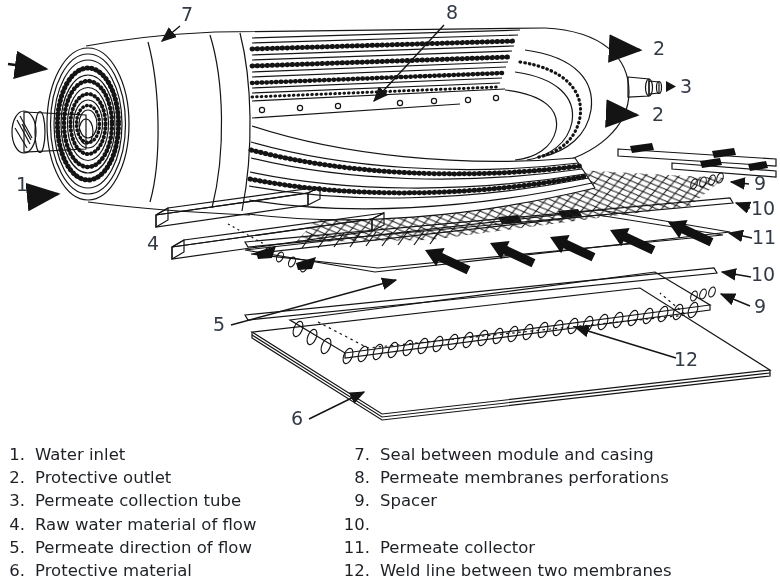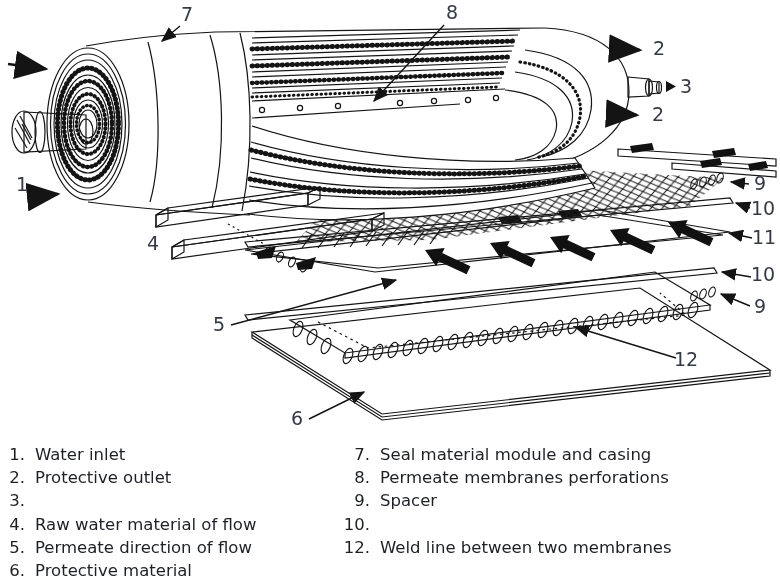--- a/index.html
+++ b/index.html
@@ -306,50 +306,55 @@
     <div class="lrow">
       <span class="lnum">1.</span>
       <span class="ltxt">Water inlet</span>
     </div>
     <div class="lrow">
       <span class="lnum">2.</span>
       <span class="ltxt">Protective outlet</span>
     </div>
     <div class="lrow">
       <span class="lnum">3.</span>
+      <span class="ltxt">Permeate collection tube</span>
     </div>
     <div class="lrow">
       <span class="lnum">4.</span>
       <span class="ltxt">Raw water material of flow</span>
     </div>
     <div class="lrow">
       <span class="lnum">5.</span>
       <span class="ltxt">Permeate direction of flow</span>
     </div>
     <div class="lrow">
       <span class="lnum">6.</span>
       <span class="ltxt">Protective material</span>
     </div>
   </div>
   <div class="lcol lcol2">
     <div class="lrow">
       <span class="lnum">7.</span>
-      <span class="ltxt">Seal material module and casing</span>
+      <span class="ltxt">Seal between module and casing</span>
     </div>
     <div class="lrow">
       <span class="lnum">8.</span>
       <span class="ltxt">Permeate membranes perforations</span>
     </div>
     <div class="lrow">
       <span class="lnum">9.</span>
       <span class="ltxt">Spacer</span>
     </div>
     <div class="lrow">
       <span class="lnum">10.</span>
     </div>
     <div class="lrow">
+      <span class="lnum">11.</span>
+      <span class="ltxt">Permeate collector</span>
+    </div>
+    <div class="lrow">
       <span class="lnum">12.</span>
       <span class="ltxt">Weld line between two membranes</span>
     </div>
   </div>
 </div>
 
 </div>
 
 </body></html>

